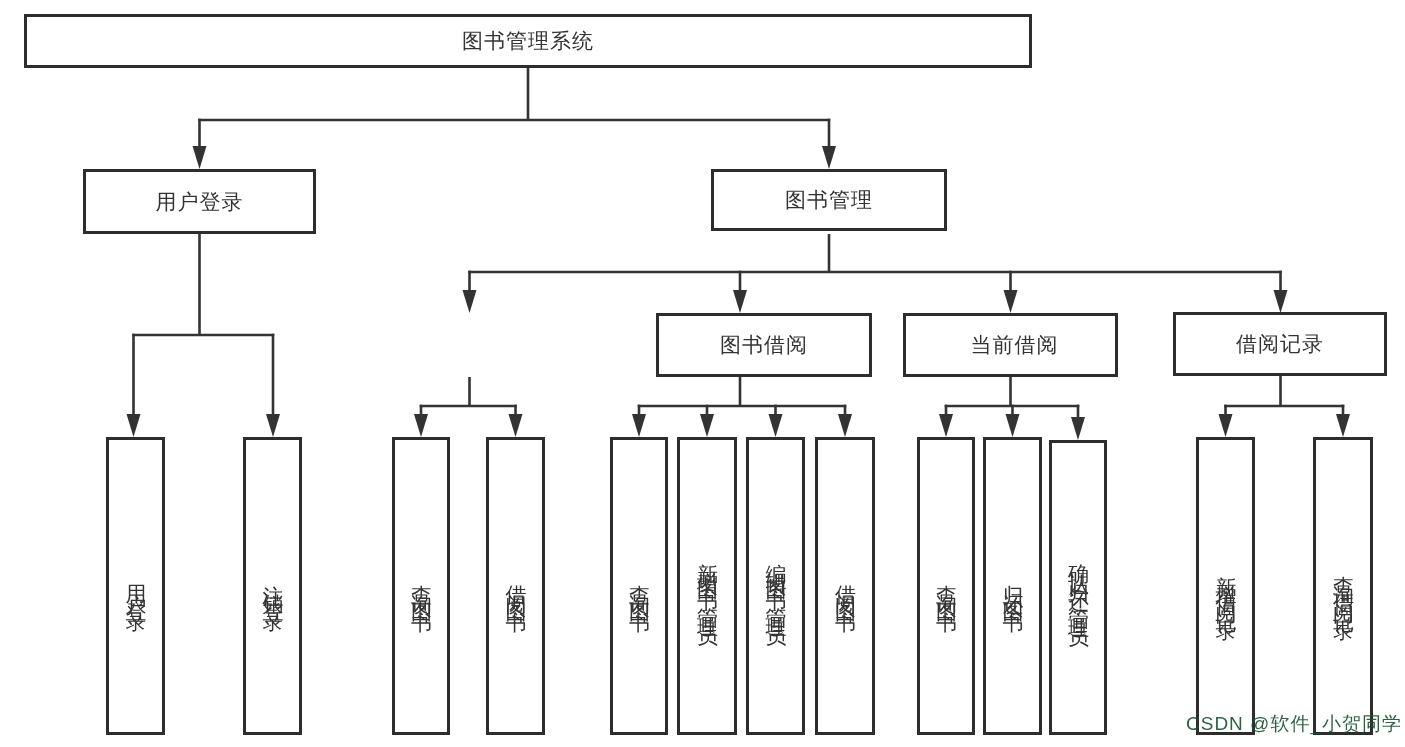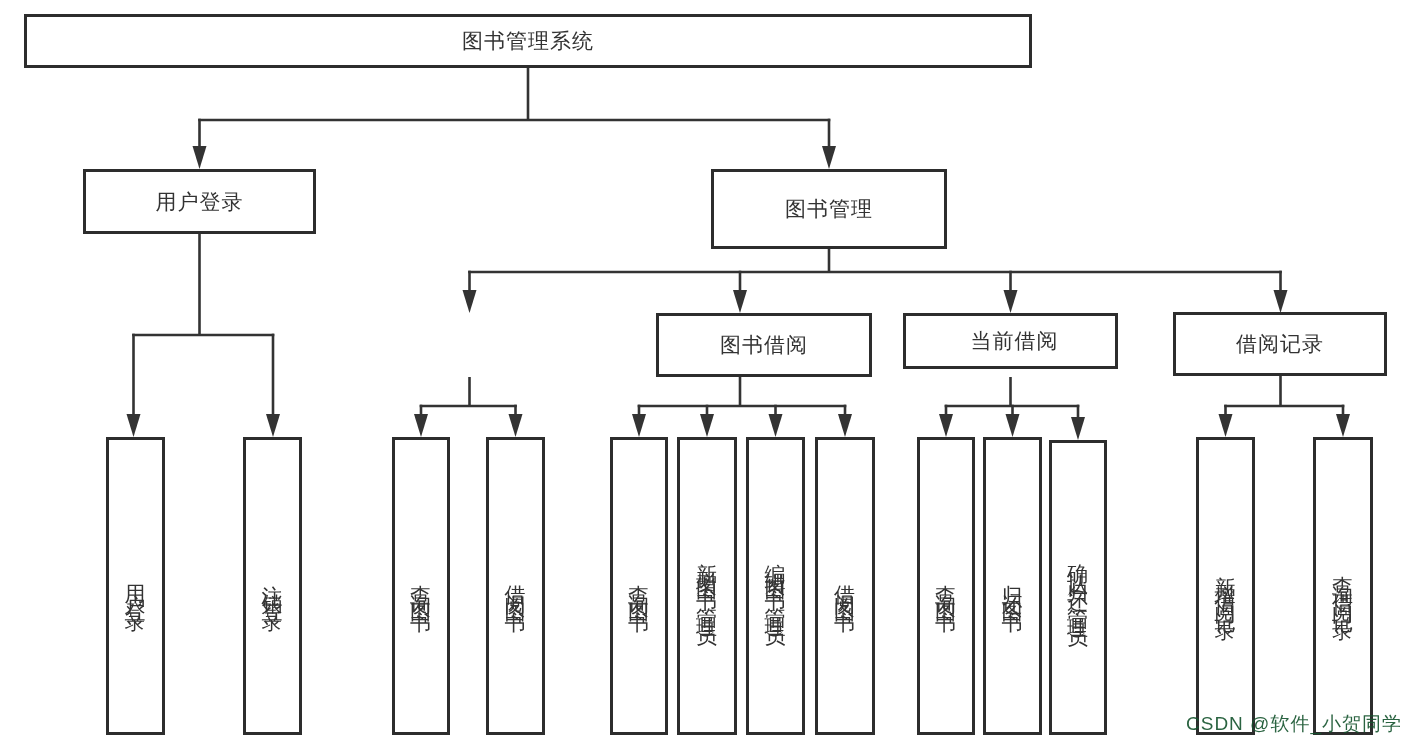--- a/index.html
+++ b/index.html
@@ -20,20 +20,21 @@
     width: 1405px; height: 747px;
   }
 
   .box {
     position: absolute;
     border: 3px solid #2d2d2d;
     background: #ffffff;
     display: flex;
     align-items: center;
     justify-content: center;
+    font-family: Liberation Serif, serif;
   }
 
   .hbox span {
     font-size: 21px;
     letter-spacing: 1px;
     color: #333333;
     white-space: nowrap;
   }
 
   .vbox { top: 437px; height: 298px; }
@@ -153,28 +154,28 @@
     </g>
   </svg>
 
   <div class="box hbox" style="left:24px; top:14px; width:1008px; height:54px;">
     <span>图书管理系统</span>
   </div>
 
   <div class="box hbox" style="left:83px; top:169px; width:233px; height:65px;">
     <span>用户登录</span>
   </div>
-  <div class="box hbox" style="left:711px; top:169px; width:236px; height:80px;">
+  <div class="box hbox" style="left:711px; top:169px; width:236px; height:62px;">
     <span>图书管理</span>
   </div>
 
   <div class="box hbox" style="left:632px; top:313px; width:216px; height:64px;margin-left:24px;">
     <span>图书借阅</span>
   </div>
-  <div class="box hbox" style="left:903px; top:313px; width:215px; height:56px;padding-left:8px;">
+  <div class="box hbox" style="left:903px; top:313px; width:215px; height:64px;padding-left:8px;">
     <span>当前借阅</span>
   </div>
   <div class="box hbox" style="left:1173px; top:312px; width:214px; height:64px;">
     <span>借阅记录</span>
   </div>
 
   <div class="box vbox" style="left:106px; width:59px;">
     <span class="vtext">用户登录</span>
   </div>
   <div class="box vbox" style="left:243px; width:59px;">

